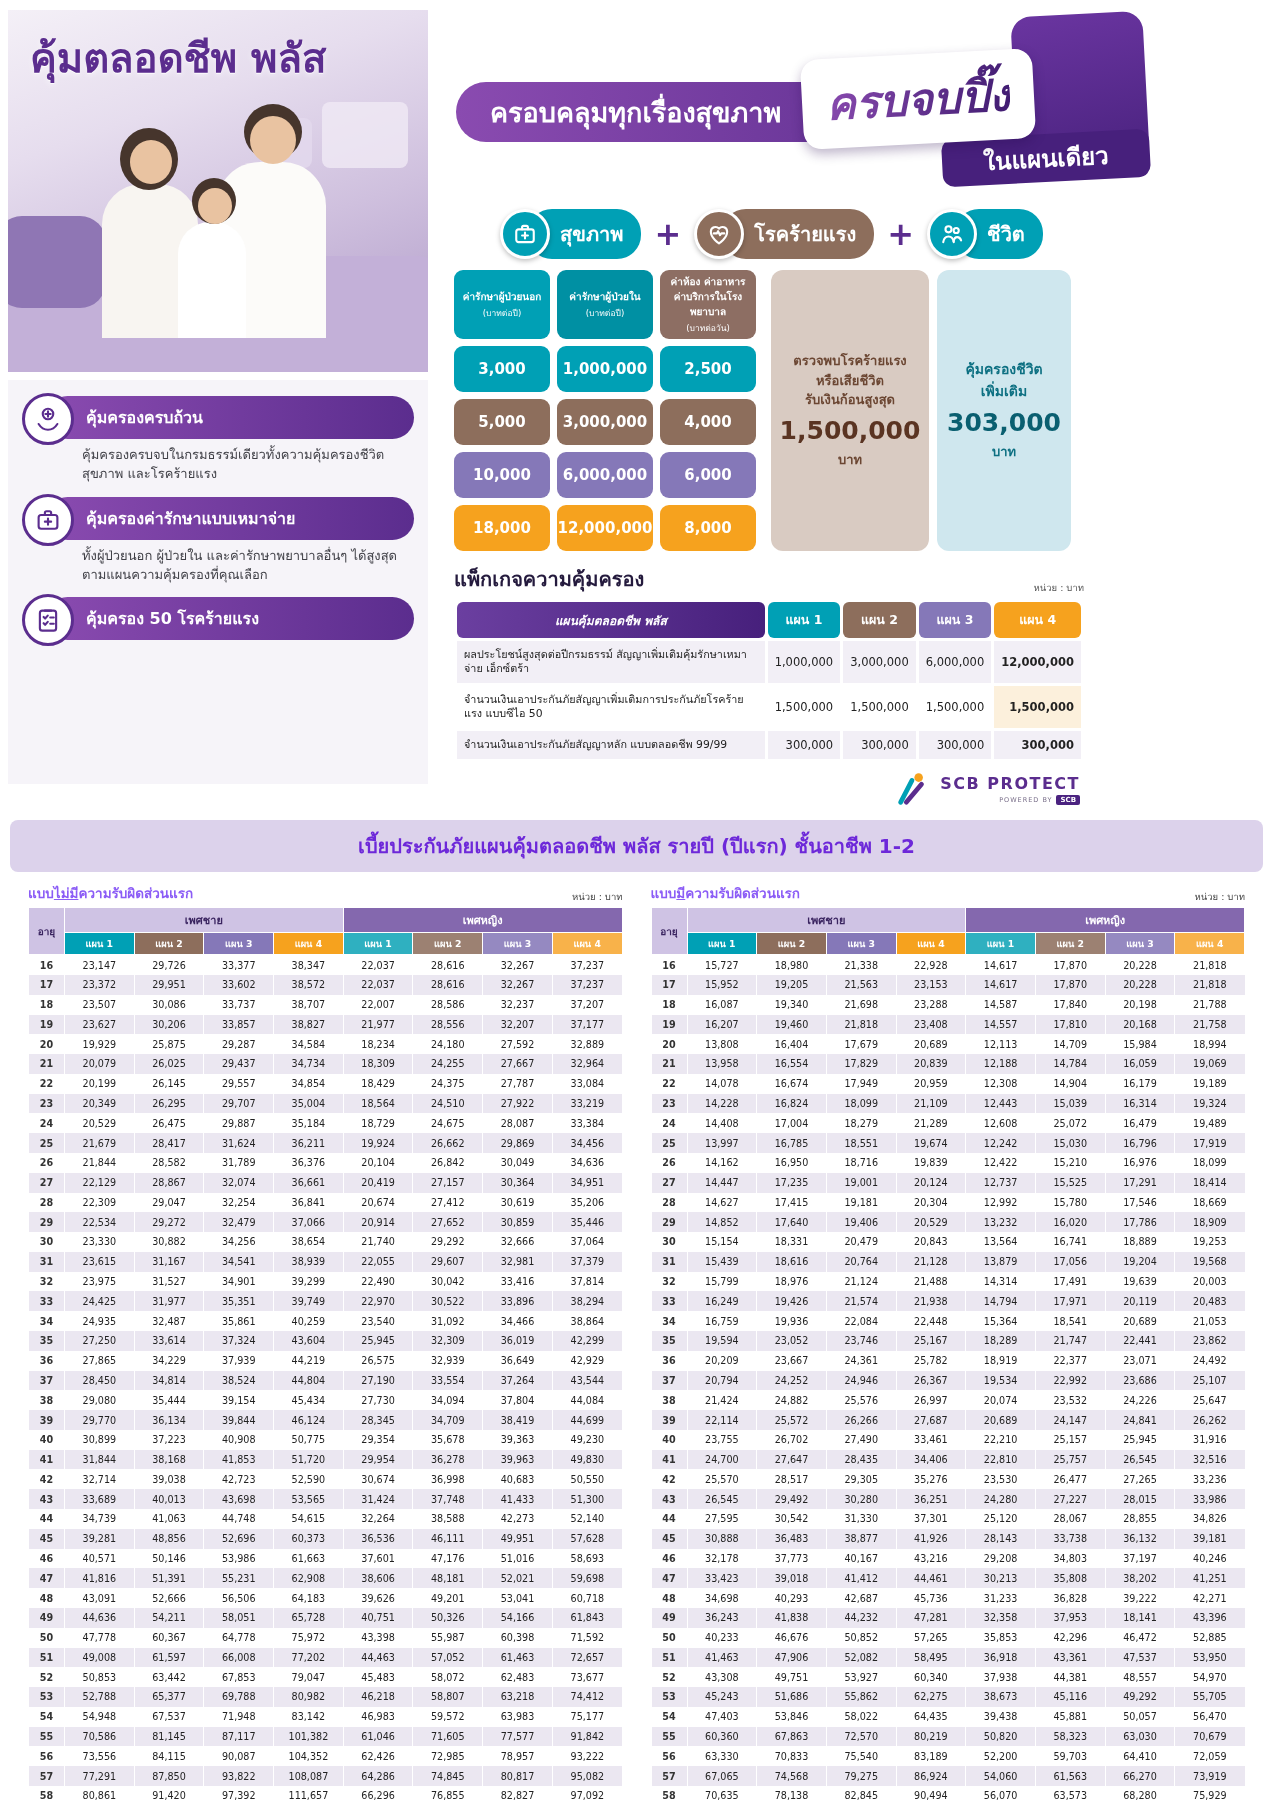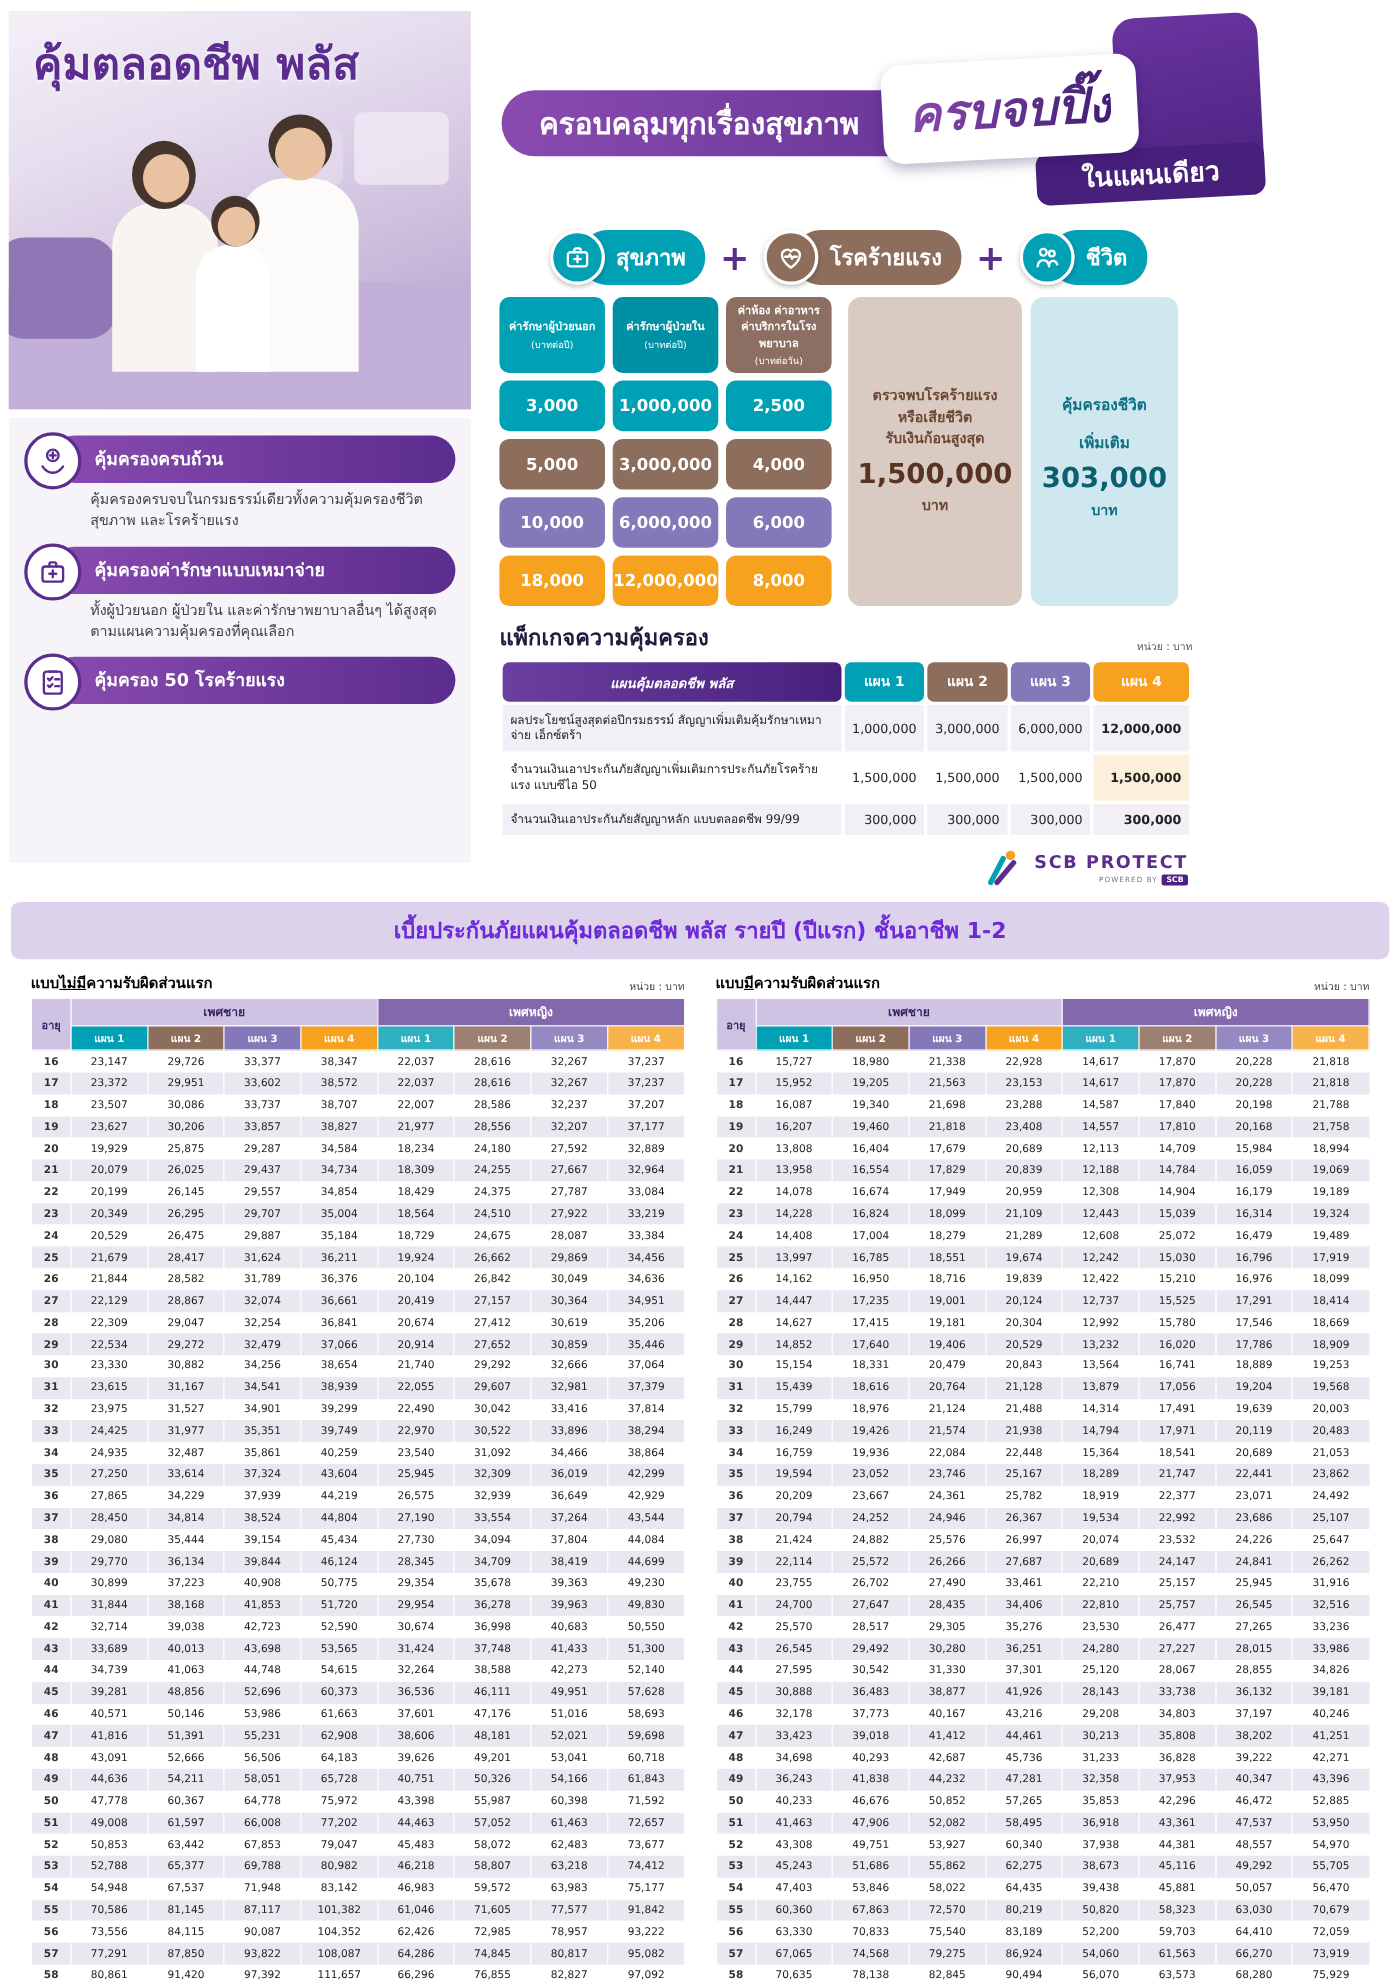--- a/index.html
+++ b/index.html
@@ -82,21 +82,21 @@
   .benefit-table tbody tr:nth-child(1) td { background:#00a0b5; }
   .benefit-table tbody tr:nth-child(2) td { background:#8d6e5c; }
   .benefit-table tbody tr:nth-child(3) td { background:#8578b8; }
   .benefit-table tbody tr:nth-child(4) td { background:#f6a21e; }
   .side-panel { border-radius:12px; display:flex; flex-direction:column; align-items:center; justify-content:center; text-align:center; }
   .ci-panel { width:158px; background:#d9cbc2; color:#6b4632; }
   .ci-panel .ln { font-size:13px; font-weight:bold; line-height:1.5; }
   .ci-panel .amt { font-size:25px; font-weight:bold; color:#5a3422; margin-top:6px; }
   .ci-panel .unit { font-size:13px; font-weight:bold; margin-top:4px; }
   .life-panel { width:134px; background:#cfe7ee; color:#0d7082; }
-  .life-panel .ln { font-size:14px; font-weight:bold; line-height:1.55;margin-top:12px; }
+  .life-panel .ln { font-size:14px; font-weight:bold; line-height:1.55; }
   .life-panel .amt { font-size:25px; font-weight:bold; color:#0a5f70; margin-top:6px; }
   .life-panel .unit { font-size:13px; font-weight:bold; margin-top:4px; }
 
   
   .pkg-head { display:flex; justify-content:space-between; align-items:flex-end; margin-top:12px; }
   .pkg-title { font-size:20px; font-weight:bold; color:#241a3d; }
   .pkg-unit { font-size:9.5px; color:#555; }
   table.pkg-table { width:100%; border-collapse:separate; border-spacing:3px; margin-top:4px; }
   .pkg-table th { border-radius:6px; color:#fff; font-weight:bold; padding:8px 3px; }
   .pkg-table th.main { background:linear-gradient(90deg,#6b3fa0,#47207c); font-size:12px; width:330px;font-style:italic; }
@@ -115,21 +115,21 @@
   .logo-powered { display:flex; align-items:center; gap:4px; margin-top:2px; align-self:flex-end; }
   .logo-powered .pw { font-size:6.5px; color:#7a6f8a; letter-spacing:1px; }
   .logo-powered .scb-box { font-size:7px; font-weight:bold; color:#fff; background:#4b2380; padding:1px 4px; border-radius:2px; }
 
   
   .premium-band { margin:12px 10px 10px 10px; background:#dcd2eb; border-radius:8px; text-align:center;
     padding:10px; font-weight:bold; font-size:20px; color:#6d28d9; }
   .premium-wrap { display:flex; gap:28px; padding:0 28px; }
   .pt-block { flex:1; min-width:0; }
   .pt-head { display:flex; justify-content:space-between; align-items:flex-end; margin-bottom:3px; }
-  .pt-title { font-size:13.5px; font-weight:bold; color:#000000; }
+  .pt-title { font-size:13.5px; font-weight:bold; color:#8b5cf6; }
   .pt-title .em { text-decoration:underline; }
   .pt-unit { font-size:9.5px; color:#444; }
   table.pt { width:100%; border-collapse:collapse; table-layout:fixed; }
   .pt th { font-weight:bold; padding:3px 1px; border:1px solid #fff; }
   .pt .h-age { background:#cfc3e4; color:#3a2460; font-size:10px; width:36px; }
   .pt .h-male { background:#cfc3e4; color:#3a2460; font-size:11px; }
   .pt .h-female { background:#8468ae; color:#fff; font-size:11px; }
   .pt .h-plan { color:#fff; font-size:9.3px; padding:3px 1px; }
   .m1 { background:#00a0b5; } .m2 { background:#8d6e5c; } .m3 { background:#8578b8; } .m4 { background:#f6a21e; }
   .f1 { background:#2fb0c0; } .f2 { background:#9c8172; } .f3 { background:#9589c1; } .f4 { background:#f8b24a; }
@@ -1254,21 +1254,21 @@
               <td>42,271</td>
             </tr>
             <tr>
               <td>49</td>
               <td>36,243</td>
               <td>41,838</td>
               <td>44,232</td>
               <td>47,281</td>
               <td>32,358</td>
               <td>37,953</td>
-              <td>40,347</td>
+              <td>18,141</td>
               <td>43,396</td>
             </tr>
             <tr>
               <td>50</td>
               <td>40,233</td>
               <td>46,676</td>
               <td>50,852</td>
               <td>57,265</td>
               <td>35,853</td>
               <td>42,296</td>

